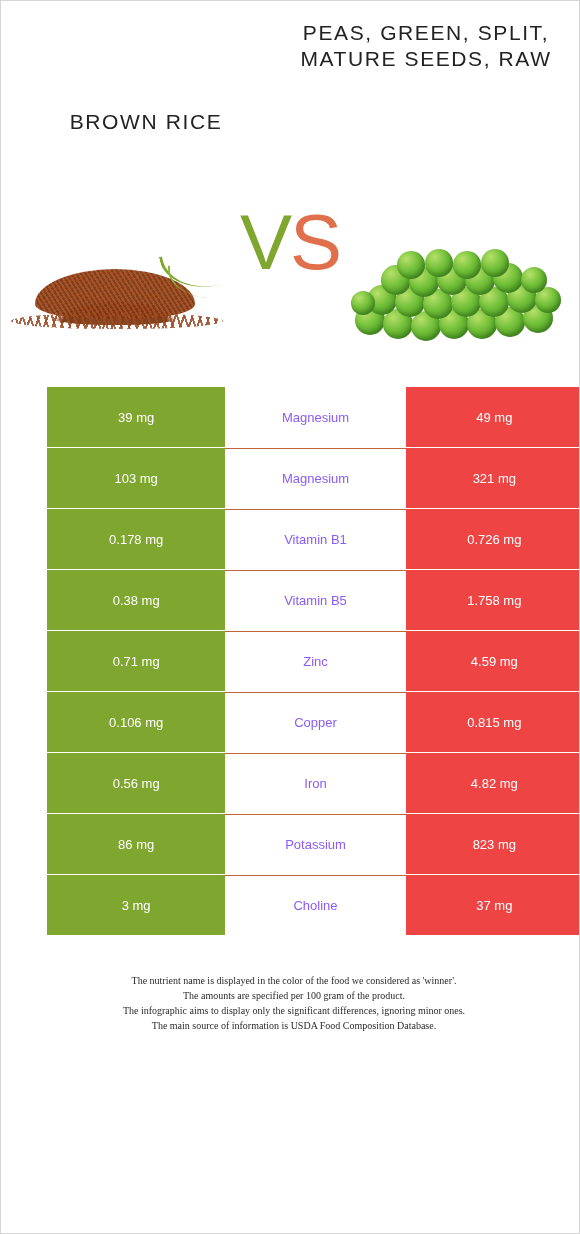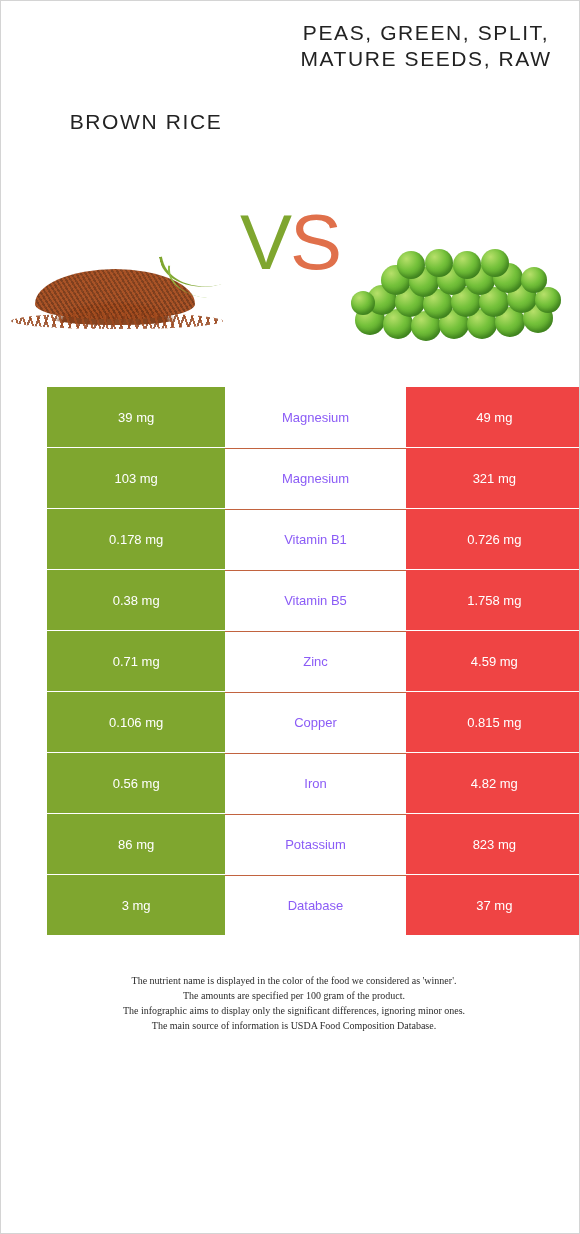--- a/index.html
+++ b/index.html
@@ -301,21 +301,21 @@
         <div class="cell cell-mid win-orange">Iron</div>
         <div class="cell cell-right">4.82 mg</div>
       </div>
       <div class="row">
         <div class="cell cell-left">86 mg</div>
         <div class="cell cell-mid win-orange">Potassium</div>
         <div class="cell cell-right">823 mg</div>
       </div>
       <div class="row">
         <div class="cell cell-left">3 mg</div>
-        <div class="cell cell-mid win-orange">Database</div>
+        <div class="cell cell-mid win-orange">Choline</div>
         <div class="cell cell-right">37 mg</div>
       </div>
     </div>
 
   <div class="footer">
     <p>The nutrient name is displayed in the color of the food we considered as 'winner'.</p>
     <p>The amounts are specified per 100 gram of the product.</p>
     <p>The infographic aims to display only the significant differences, ignoring minor ones.</p>
     <p>The main source of information is USDA Food Composition Database.</p>
   </div>

